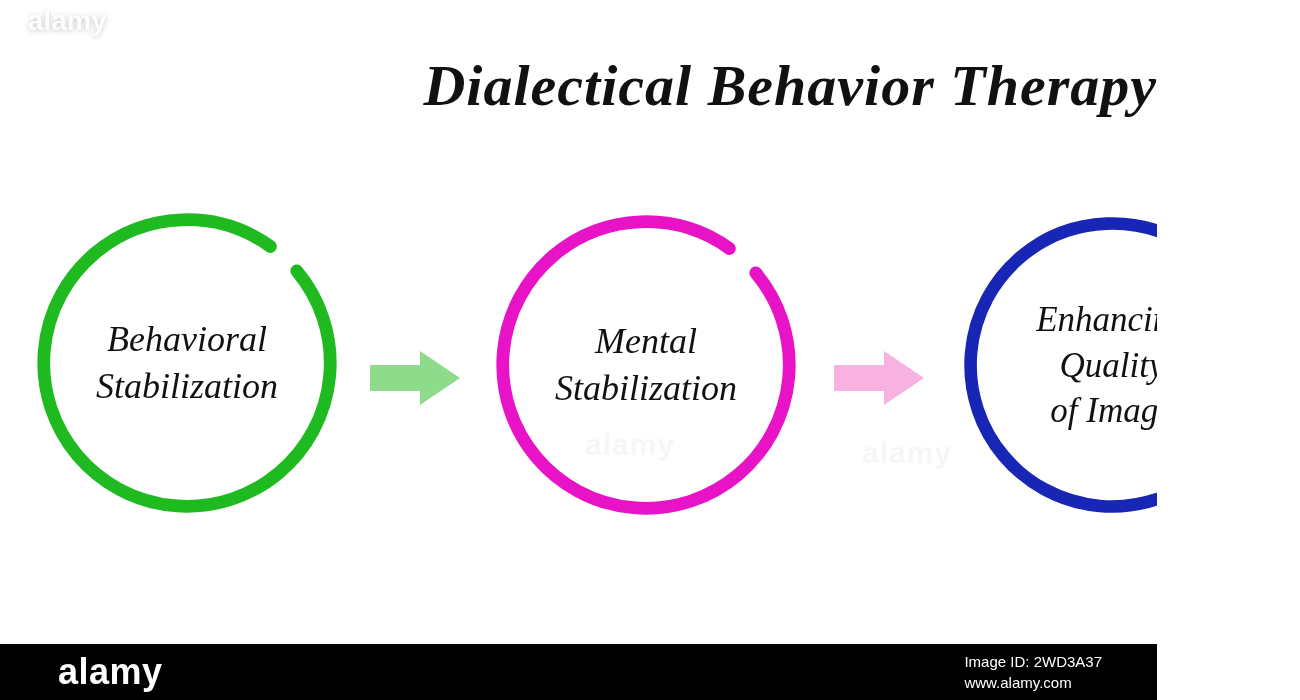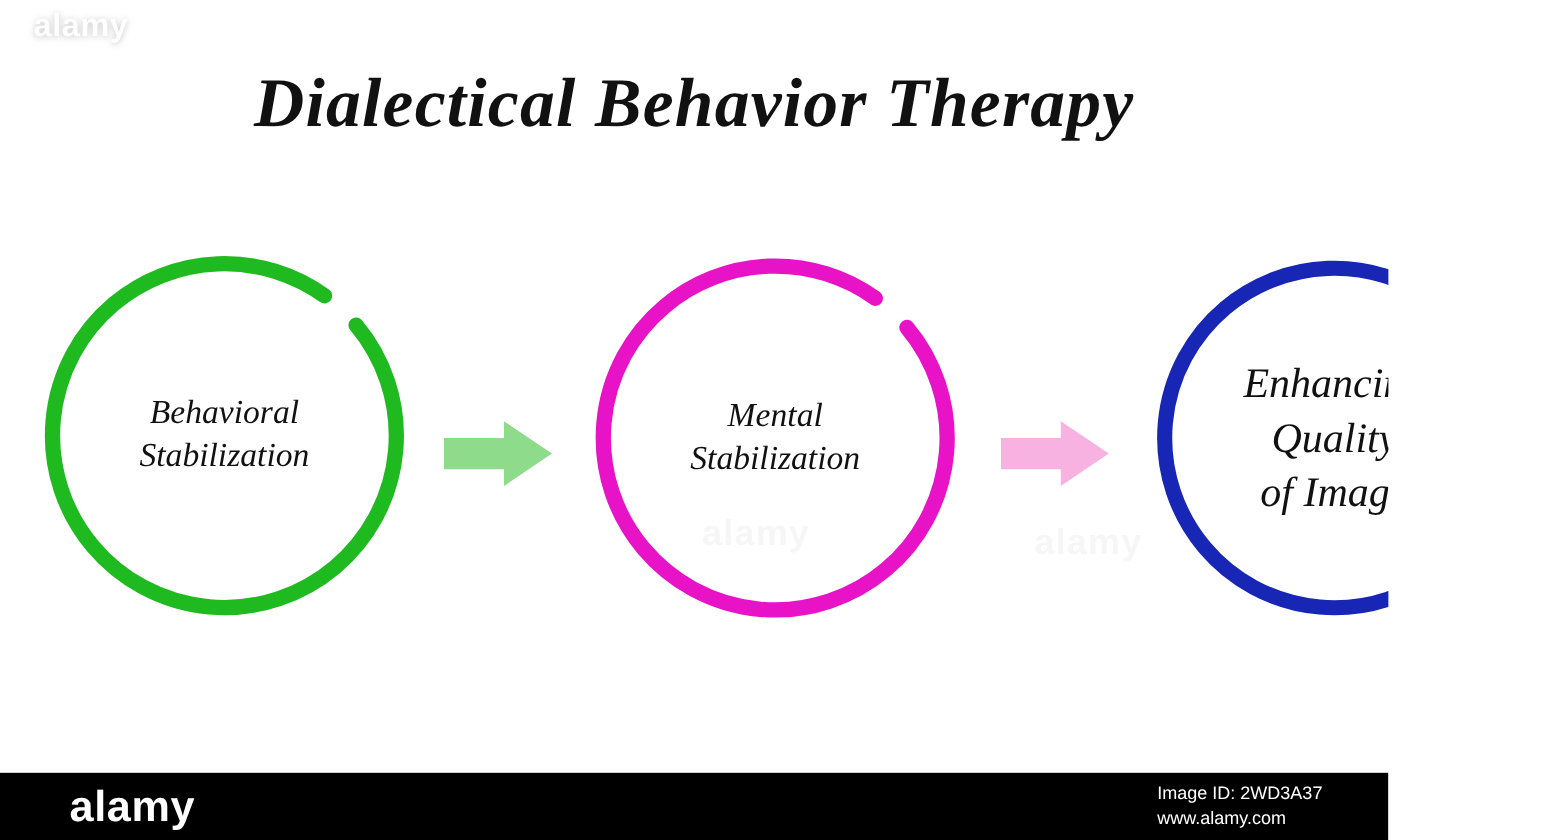--- a/index.html
+++ b/index.html
@@ -15,21 +15,21 @@
     overflow: hidden;
     font-family: "Liberation Serif", serif;
   }
 
   
   .title {
     position: absolute;
     top: 52px;
     left: 0;
     width: 100%;
-    text-align: center;
+    text-align: right;
     font-style: italic;
     font-weight: 700;
     font-size: 58px;
     color: #111111;
     letter-spacing: 1px;
   }
 
   
   .node {
     position: absolute;
@@ -40,21 +40,21 @@
     height: 100%;
   }
   .node-label {
     position: absolute;
     left: 8%;
     right: 8%;
     top: 50%;
     transform: translateY(-50%);
     text-align: center;
     font-style: italic;
-    font-size: 28px;
+    font-size: 36px;
     line-height: 1.3;
     color: #111111;
     white-space: pre-line;
   }
   #node-1 { left: 30px;  top: 206px; width: 314px; height: 314px; }
   #node-2 { left: 489px; top: 208px; width: 314px; height: 314px; }
   #node-3 { left: 957px; top: 210px; width: 310px; height: 310px; }
   #node-3 .node-label { font-size: 35px; }
 
   

